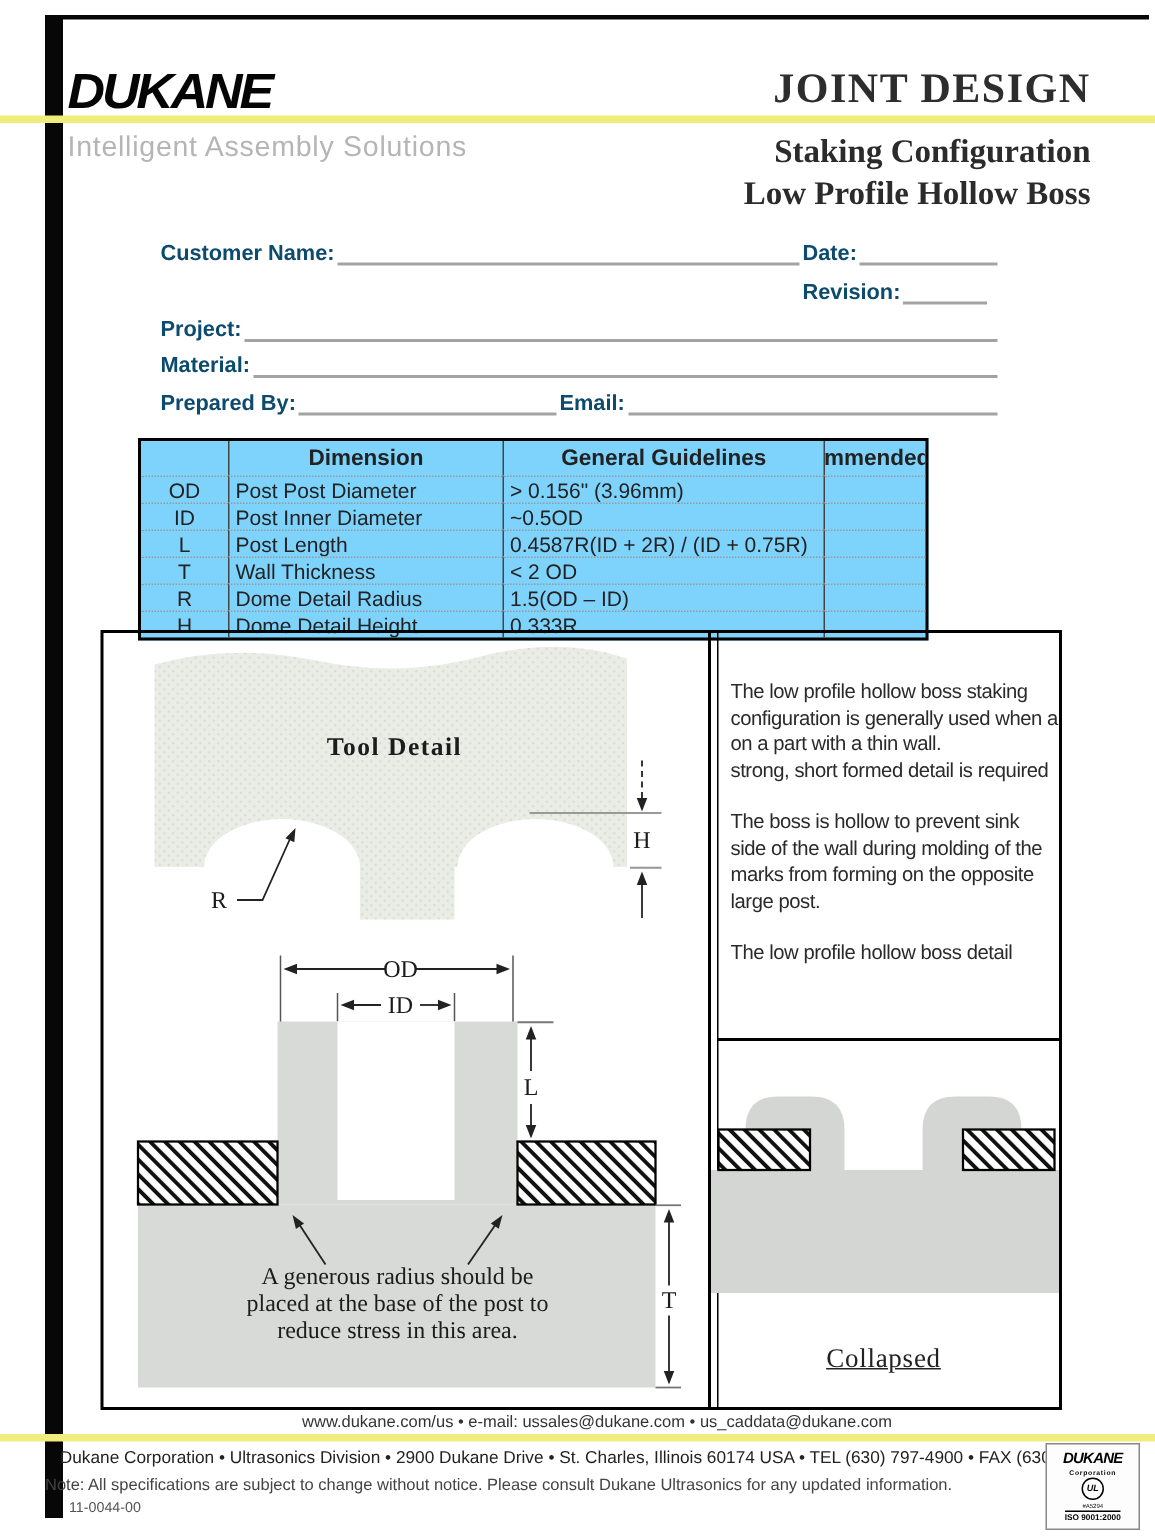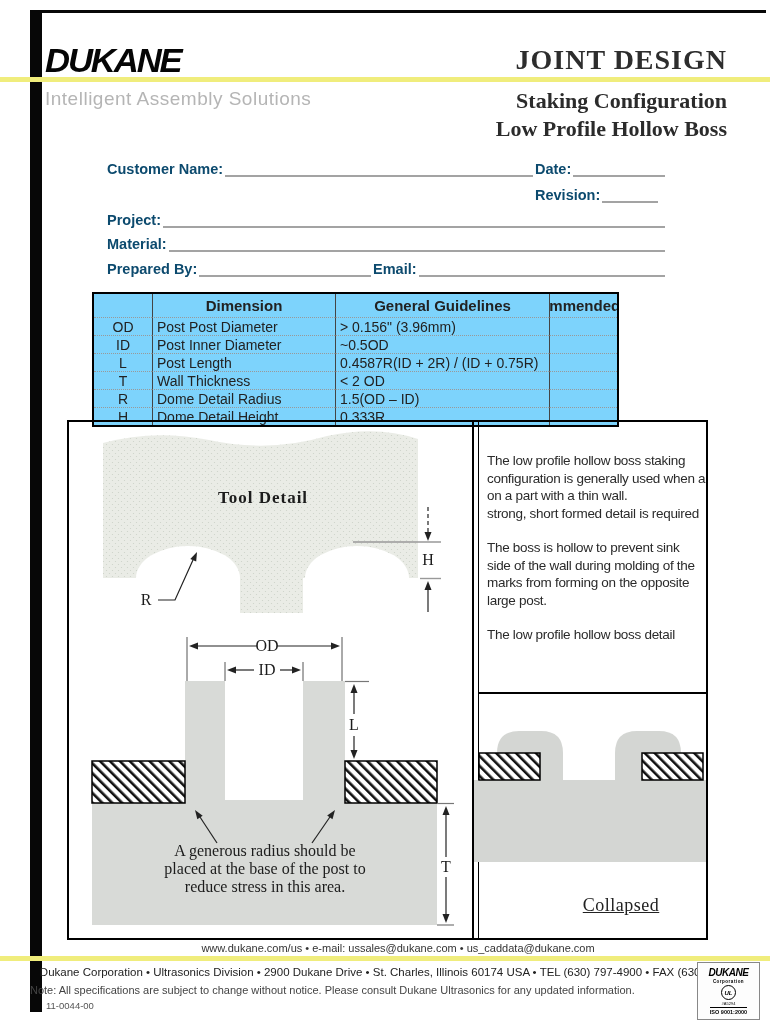--- a/index.html
+++ b/index.html
@@ -40,21 +40,21 @@
   .vdiv2{position:absolute;left:409px;top:0;width:1px;height:516px;background:#000;}
   .hdiv{position:absolute;left:409px;top:270px;right:0;height:2px;background:#000;}
   .dsvg{position:absolute;left:0;top:3px;}
   .csvg{position:absolute;left:405px;top:271px;}
   .desc{position:absolute;left:418px;top:30px;width:214px;font-size:13.5px;line-height:17.5px;
         color:#2a2a2a;letter-spacing:-.3px;}
   .desc .para{margin:0 0 17px 0;}
   .desc .ln{white-space:nowrap;}
   .collapsed-lbl{position:absolute;left:403px;top:473px;width:234px;text-align:center;
         font-family:"Liberation Serif",serif;font-size:18px;color:#222;
-        text-decoration:underline;letter-spacing:.5px;padding-left:32px;}
+        text-decoration:underline;letter-spacing:.5px;}
   
   .web-line{position:absolute;left:30px;top:942px;width:736px;text-align:center;font-size:11px;color:#333;}
   .rule-yellow-bot{position:absolute;left:0;top:956px;width:770px;height:5px;background:#f0ed7c;}
   .addr-line{position:absolute;left:30px;top:966px;width:736px;text-align:center;font-size:11.5px;color:#222;}
   .note-line{position:absolute;left:30px;top:984px;width:736px;font-size:11px;color:#444;}
   .doc-num{position:absolute;left:46px;top:1000px;font-size:9.5px;color:#555;}
   .badge{position:absolute;left:697px;top:962px;width:63px;height:58px;border:1px solid #888;
         box-sizing:border-box;display:flex;flex-direction:column;align-items:center;
         justify-content:center;gap:1px;background:#fdfdfd;}
   .badge .b-brand{font-style:italic;font-weight:bold;font-size:10px;letter-spacing:-.5px;color:#000;}

